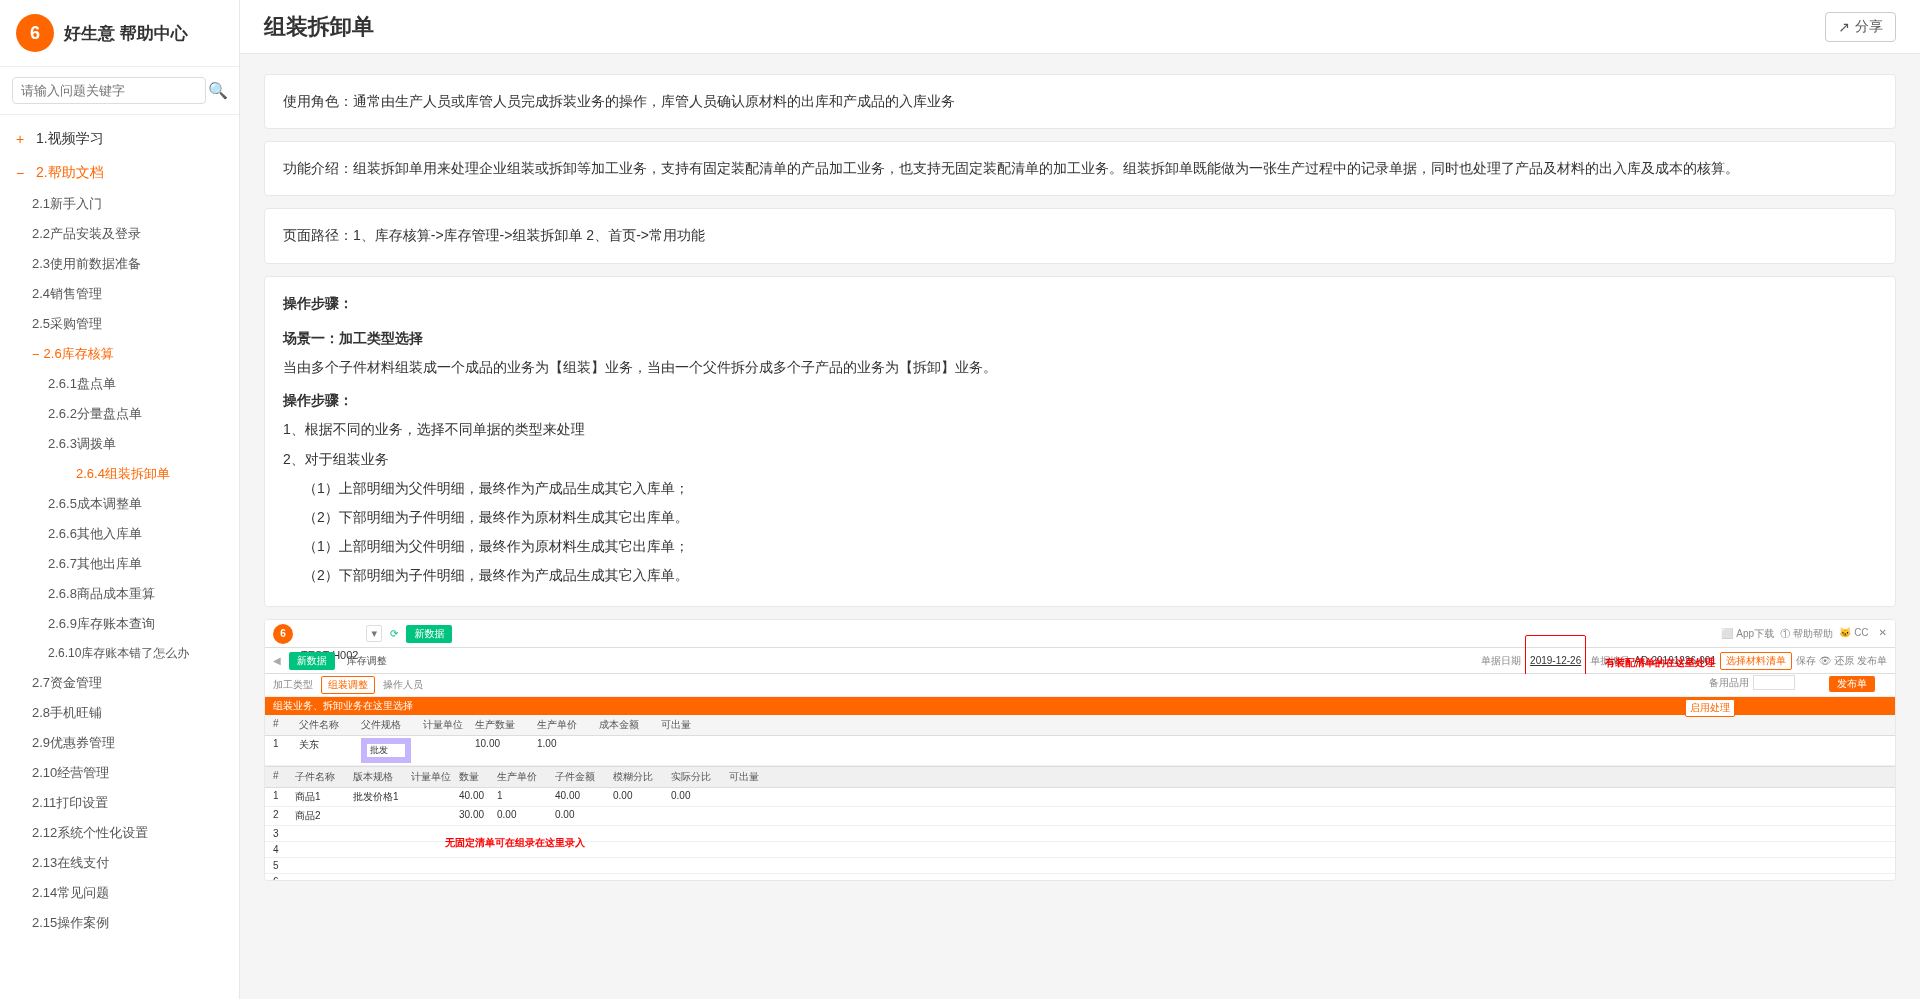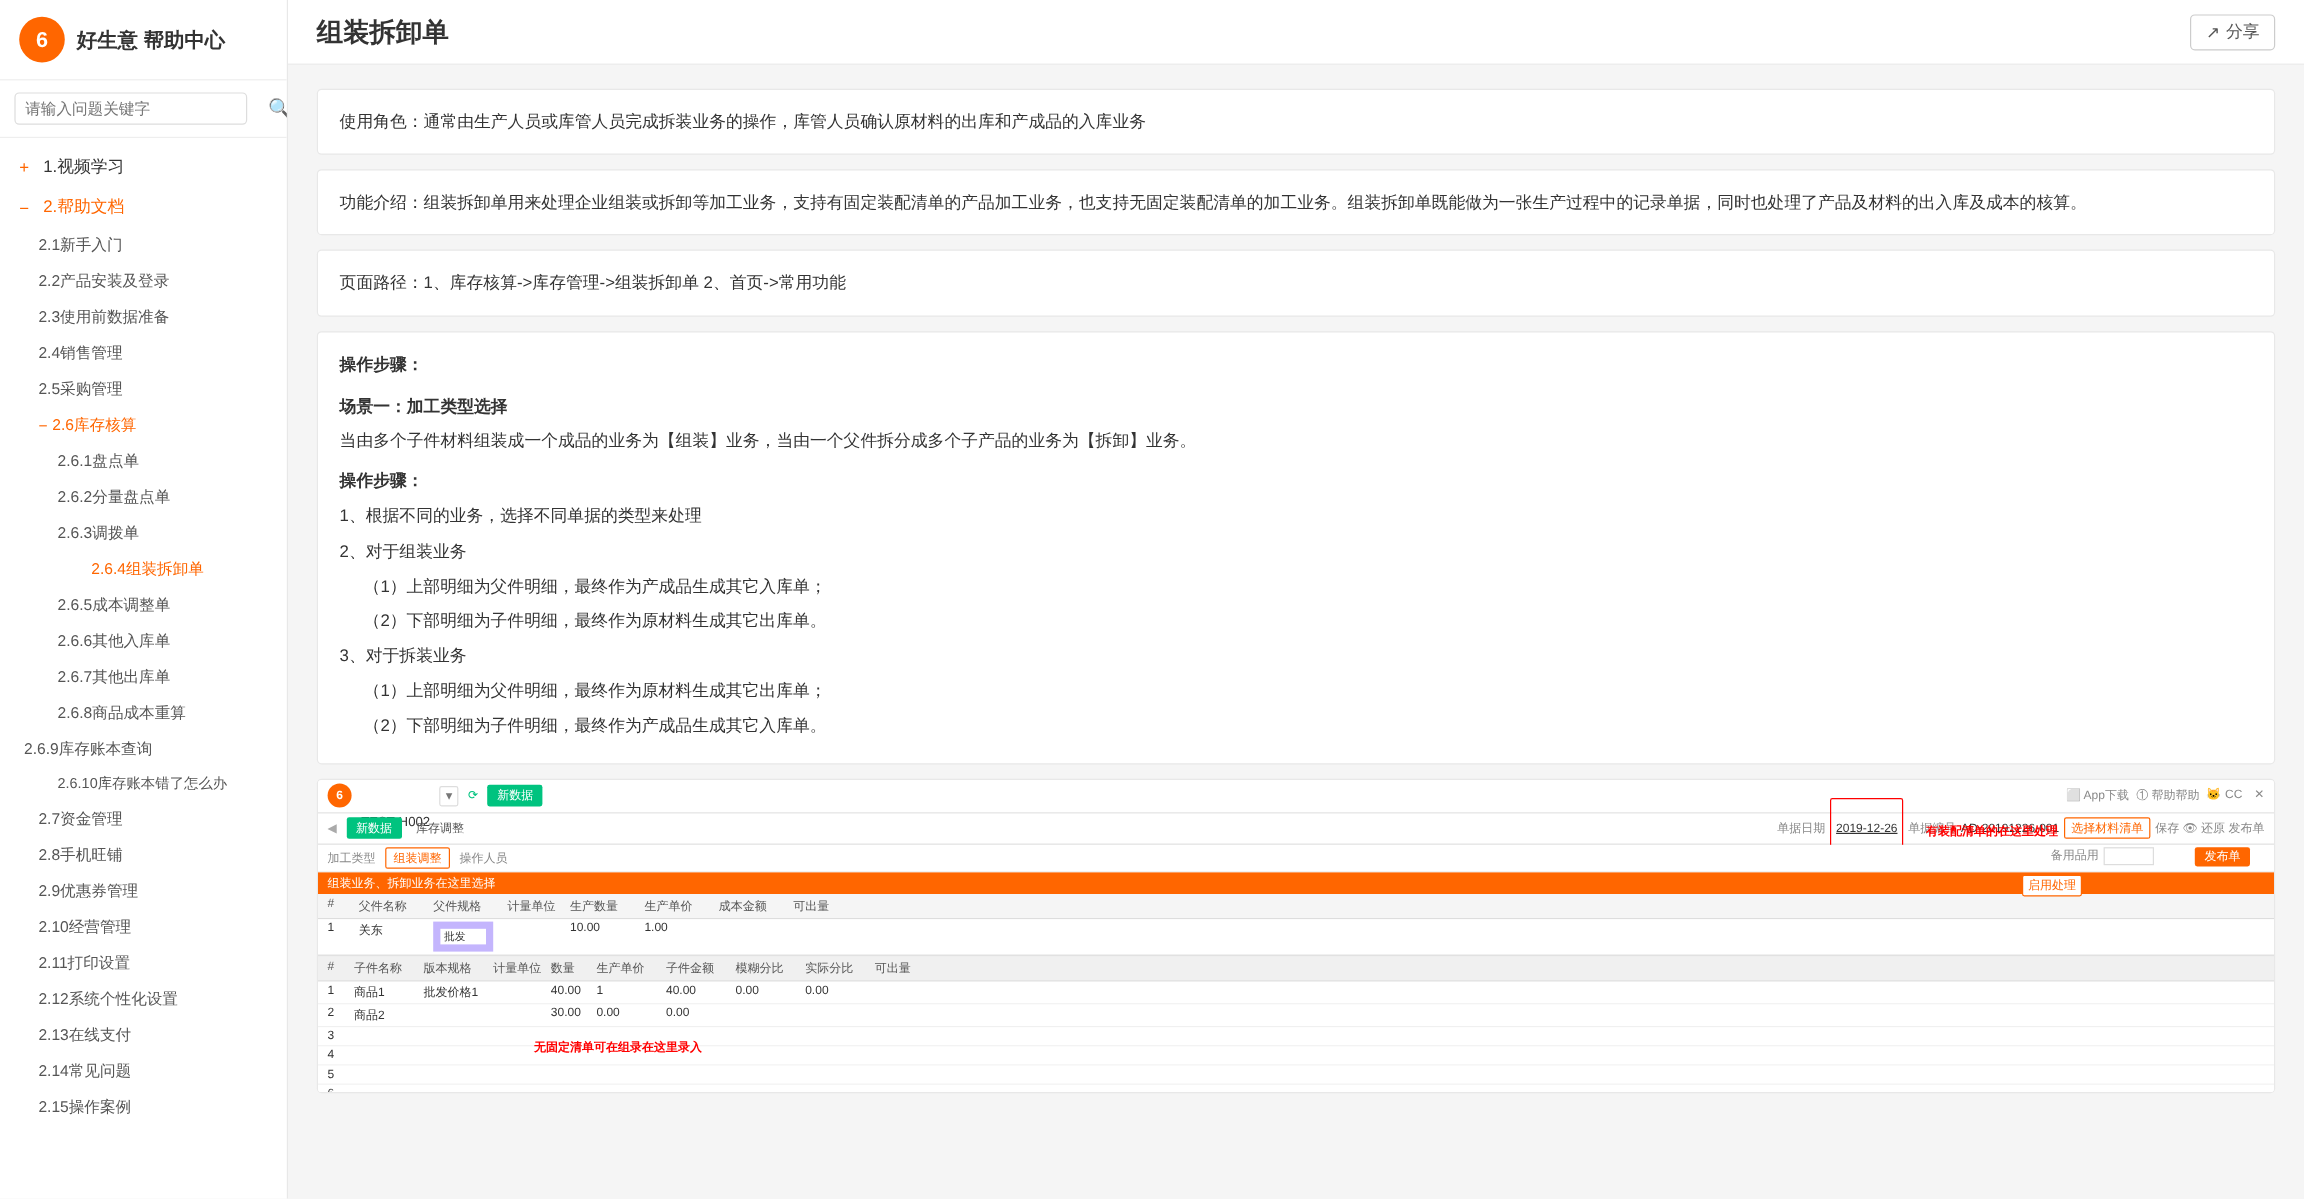--- a/index.html
+++ b/index.html
@@ -38,21 +38,21 @@
     .logo-text {
       font-size: 17px;
       font-weight: bold;
       color: #333;
     }
     .search-bar {
       padding: 10px 12px;
       border-bottom: 1px solid #eee;
       display: flex;
       align-items: center;
-      gap: 18px;
+      gap: 2px;
     }
     .search-bar input {
       flex: 1;
       border: 1px solid #ddd;
       border-radius: 4px;
       padding: 5px 8px;
       font-size: 13px;
       color: #999;
       outline: none;
     }
@@ -296,21 +296,21 @@
       </div>
       <div class="nav-sub-item" style="padding-left:48px;">
         <span>2.6.6其他入库单</span>
       </div>
       <div class="nav-sub-item" style="padding-left:48px;">
         <span>2.6.7其他出库单</span>
       </div>
       <div class="nav-sub-item" style="padding-left:48px;">
         <span>2.6.8商品成本重算</span>
       </div>
-      <div class="nav-sub-item" style="padding-left:20px;">
+      <div class="nav-sub-item" style="padding-left:48px;">
         <span>2.6.9库存账本查询</span>
       </div>
       <div class="nav-sub-item" style="padding-left:48px;font-size:12px;">
         <span>2.6.10库存账本错了怎么办</span>
       </div>
       <div class="nav-sub-item">
         <span>2.7资金管理</span>
       </div>
       <div class="nav-sub-item">
         <span>2.8手机旺铺</span>
@@ -372,21 +372,20 @@
       </p>
       <p class="step-line">
         <span>当由多个子件材料组装成一个成品的业务为【组装】业务，当由一个父件拆分成多个子产品的业务为【拆卸】业务。</span>
       </p>
 
       <p class="bold step-line" style="margin-top:8px;">操作步骤：</p>
       <p class="step-line">1、根据不同的业务，选择不同单据的类型来处理</p>
       <p class="step-line">2、对于组装业务</p>
       <p class="step-line indent-1">（1）上部明细为父件明细，最终作为产成品生成其它入库单；</p>
       <p class="step-line indent-1">（2）下部明细为子件明细，最终作为原材料生成其它出库单。</p>
-      <p class="step-line">3、对于拆装业务</p>
       <p class="step-line indent-1">（1）上部明细为父件明细，最终作为原材料生成其它出库单；</p>
       <p class="step-line indent-1">（2）下部明细为子件明细，最终作为产成品生成其它入库单。</p>
     </div>
 
     <div class="screenshot-container">
       <div class="screenshot-inner">
 
         <div class="mock-window">
 
           <div class="mock-topbar">

